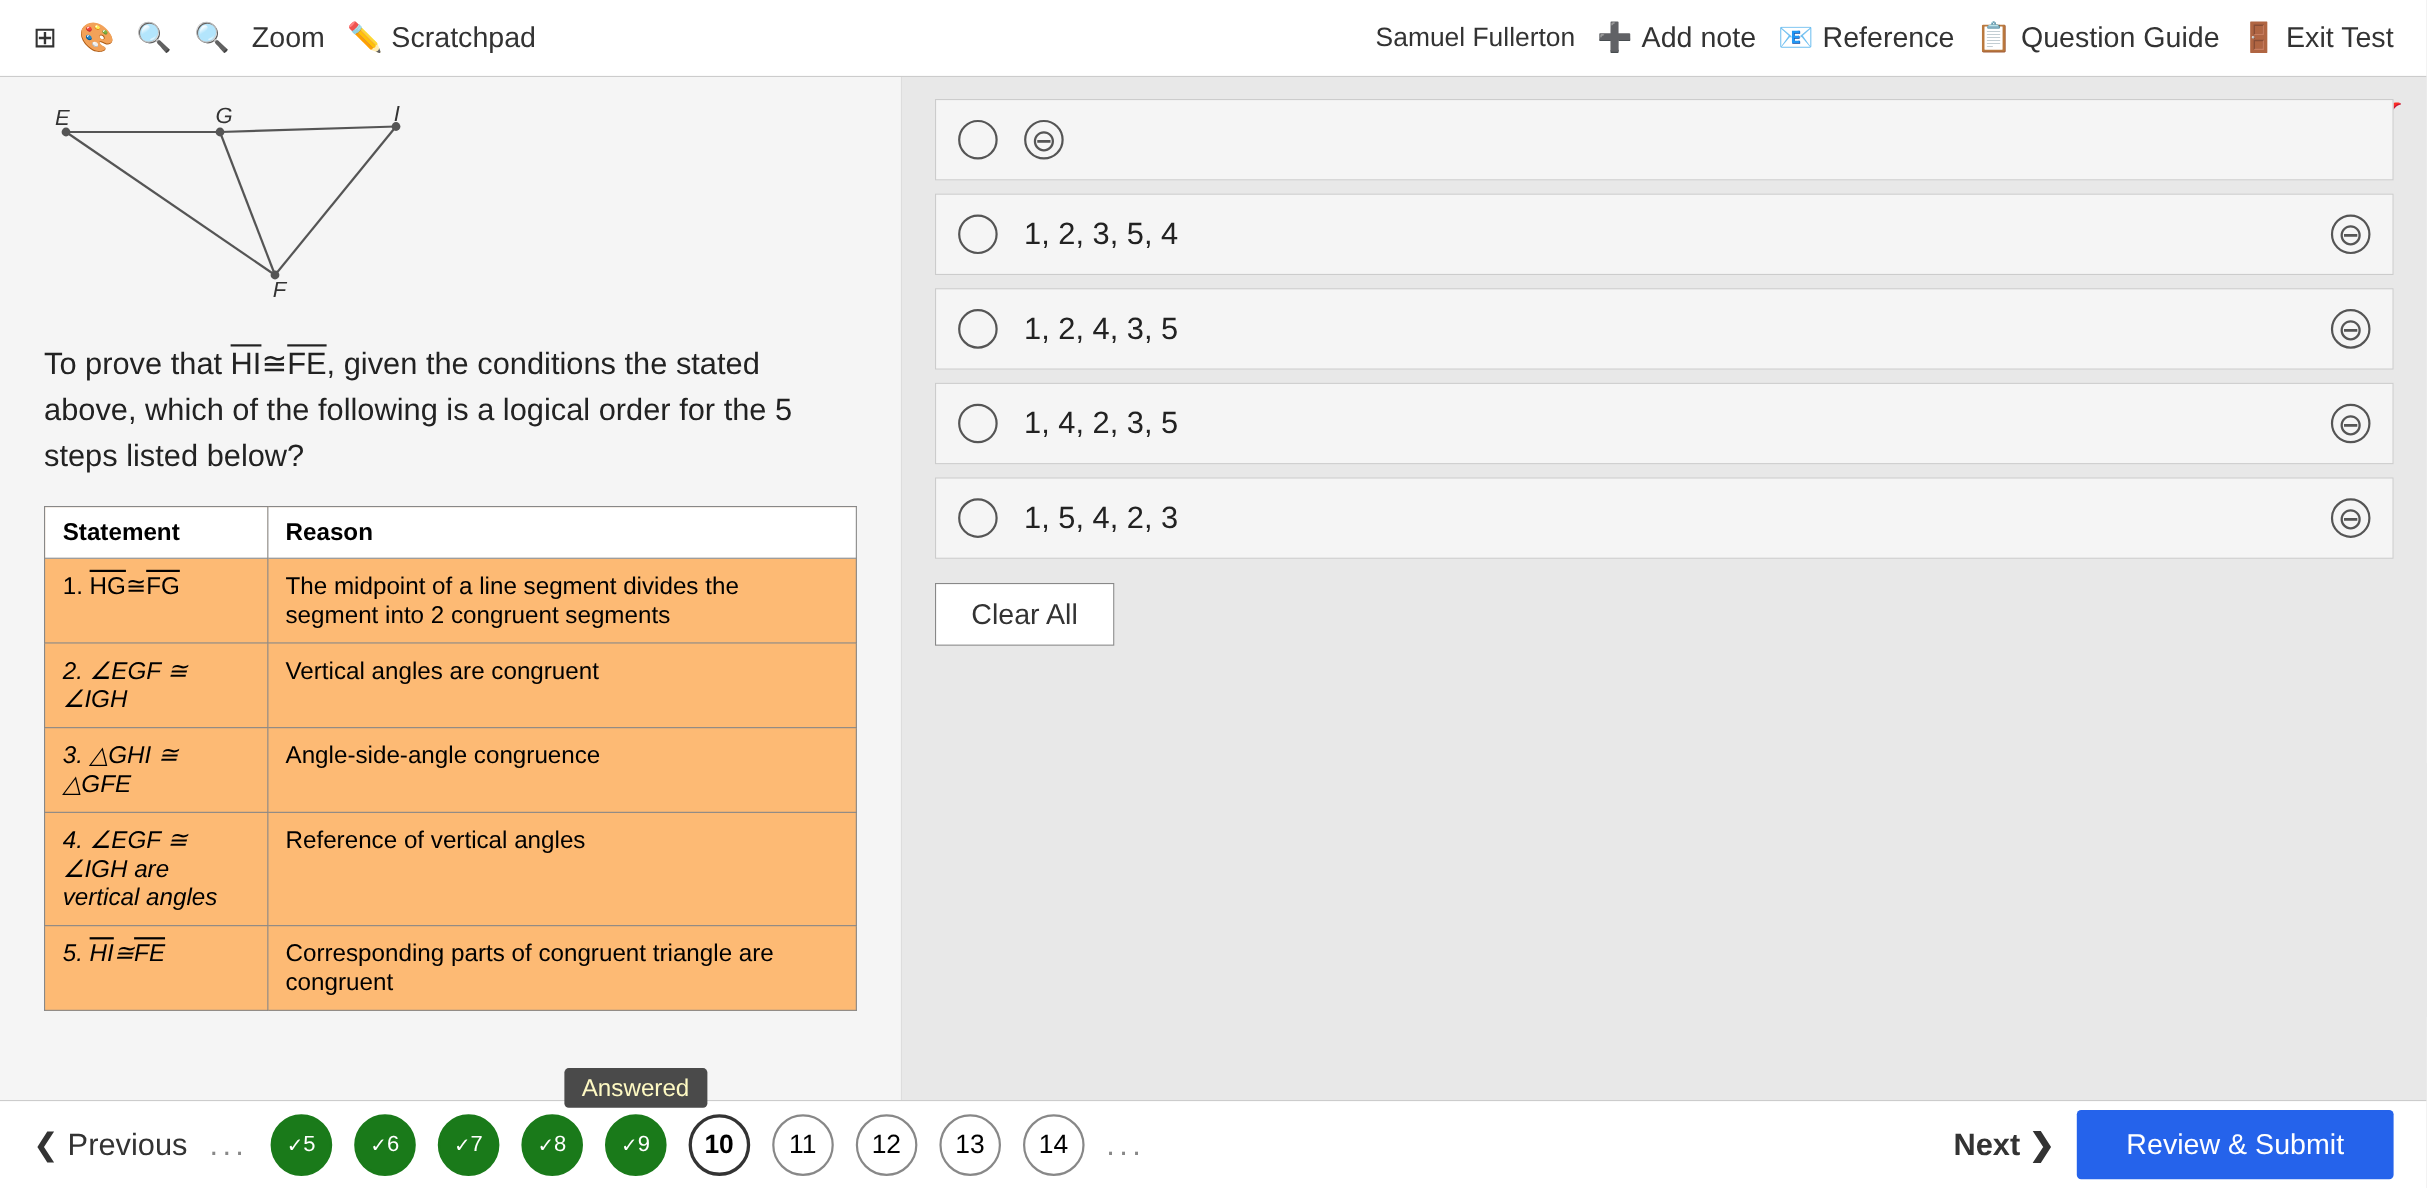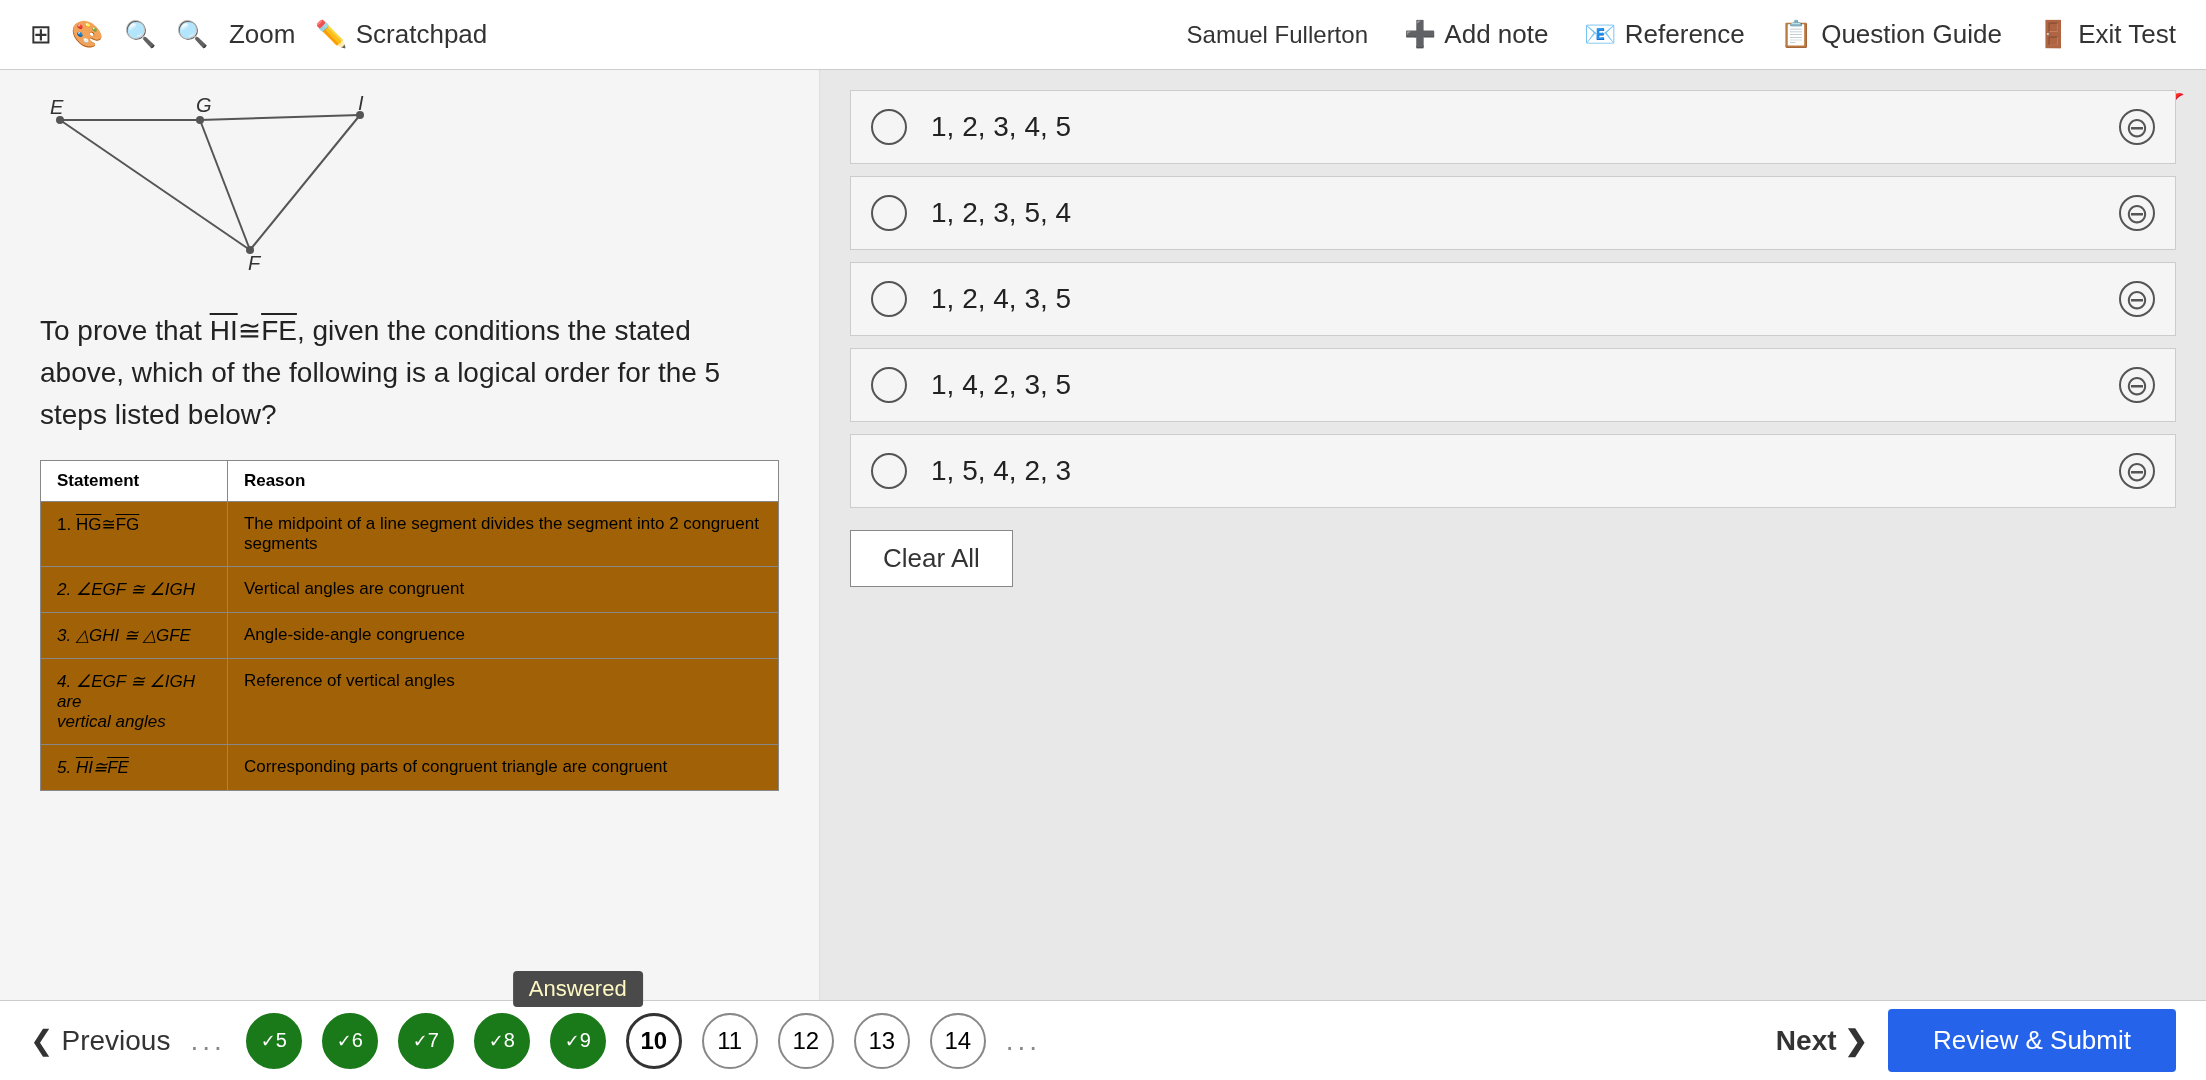--- a/index.html
+++ b/index.html
@@ -25,21 +25,21 @@
     }
     .toolbar-left {
       display: flex;
       align-items: center;
       gap: 20px;
       flex: 1;
     }
     .toolbar-right {
       display: flex;
       align-items: center;
-      gap: 36px;
+      gap: 20px;
     }
     .toolbar-btn {
       display: flex;
       align-items: center;
       gap: 8px;
       cursor: pointer;
       font-size: 26px;
       color: #333;
       background: none;
       border: none;
@@ -72,22 +72,22 @@
       font-size: 28px;
       line-height: 1.5;
       margin-bottom: 24px;
       color: #222;
     }
 
     
     .proof-table {
       width: 100%;
       border-collapse: collapse;
-      font-size: 17px;
-      background: #a16207;
+      font-size: 22px;
+      background: #fdba74;
       border: 1px solid #888;
       padding-left: 25px;
     }
     .proof-table th {
       border: 1px solid #888;
       padding: 10px 16px;
       text-align: left;
       font-weight: bold;
       background: #fff;
     }
@@ -351,21 +351,20 @@
 
   </div>
 
   <div class="right-panel">
 
     <span class="flag-icon">🚩</span>
 
     
     <div class="answer-option">
       <div class="radio-btn"></div>
-      <span class="answer-text">1, 2, 3, 4, 5</span>
       <div class="minus-btn">⊖</div>
     </div>
 
     <div class="answer-option">
       <div class="radio-btn"></div>
       <span class="answer-text">1, 2, 3, 5, 4</span>
       <div class="minus-btn">⊖</div>
     </div>
 
     <div class="answer-option">

